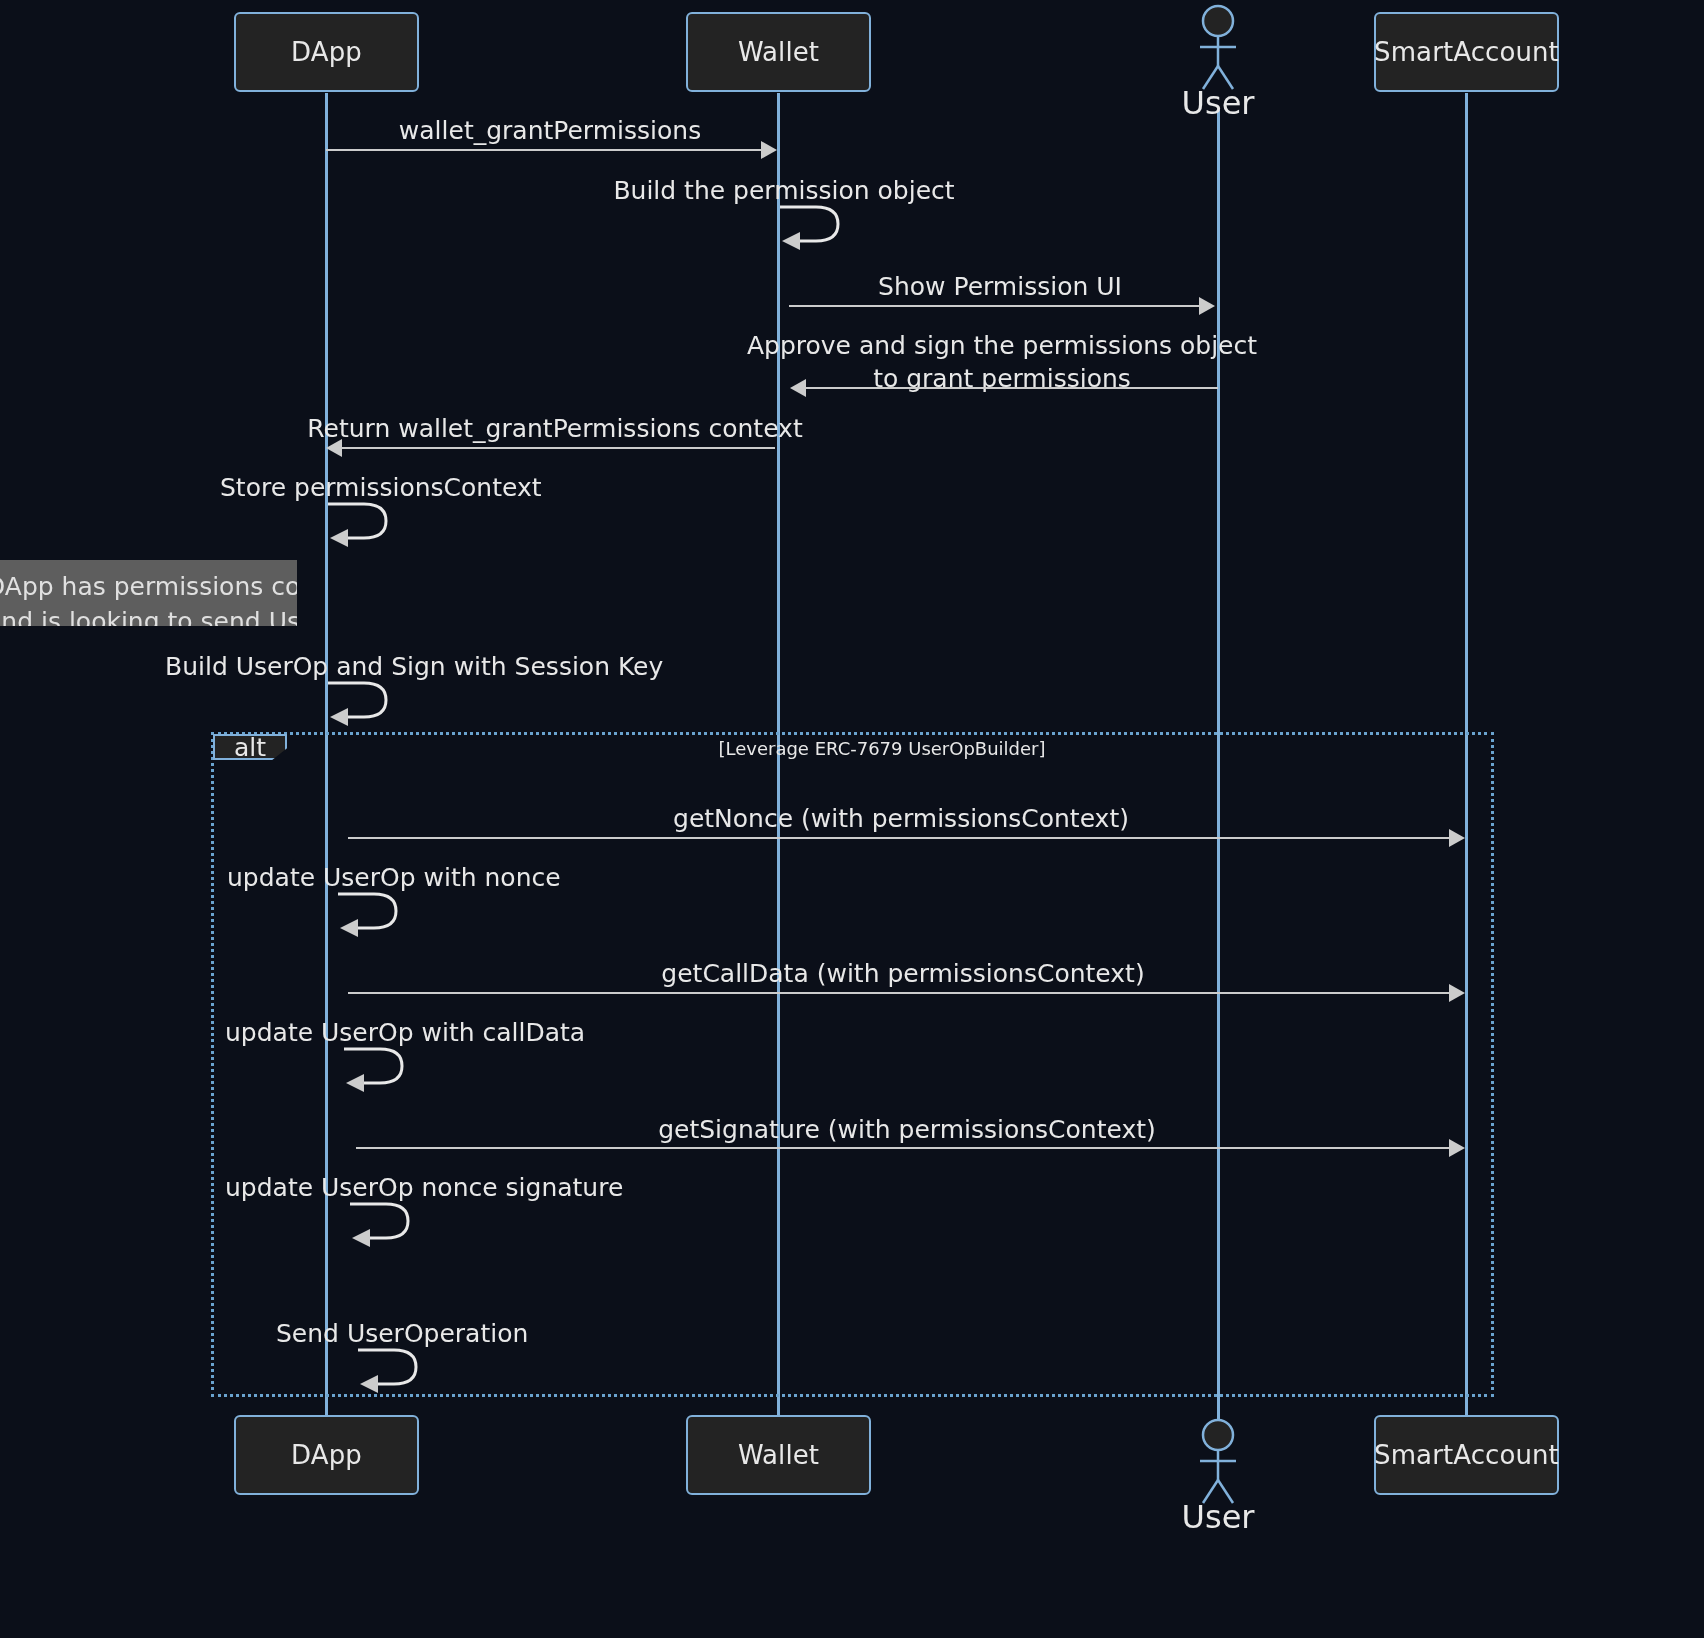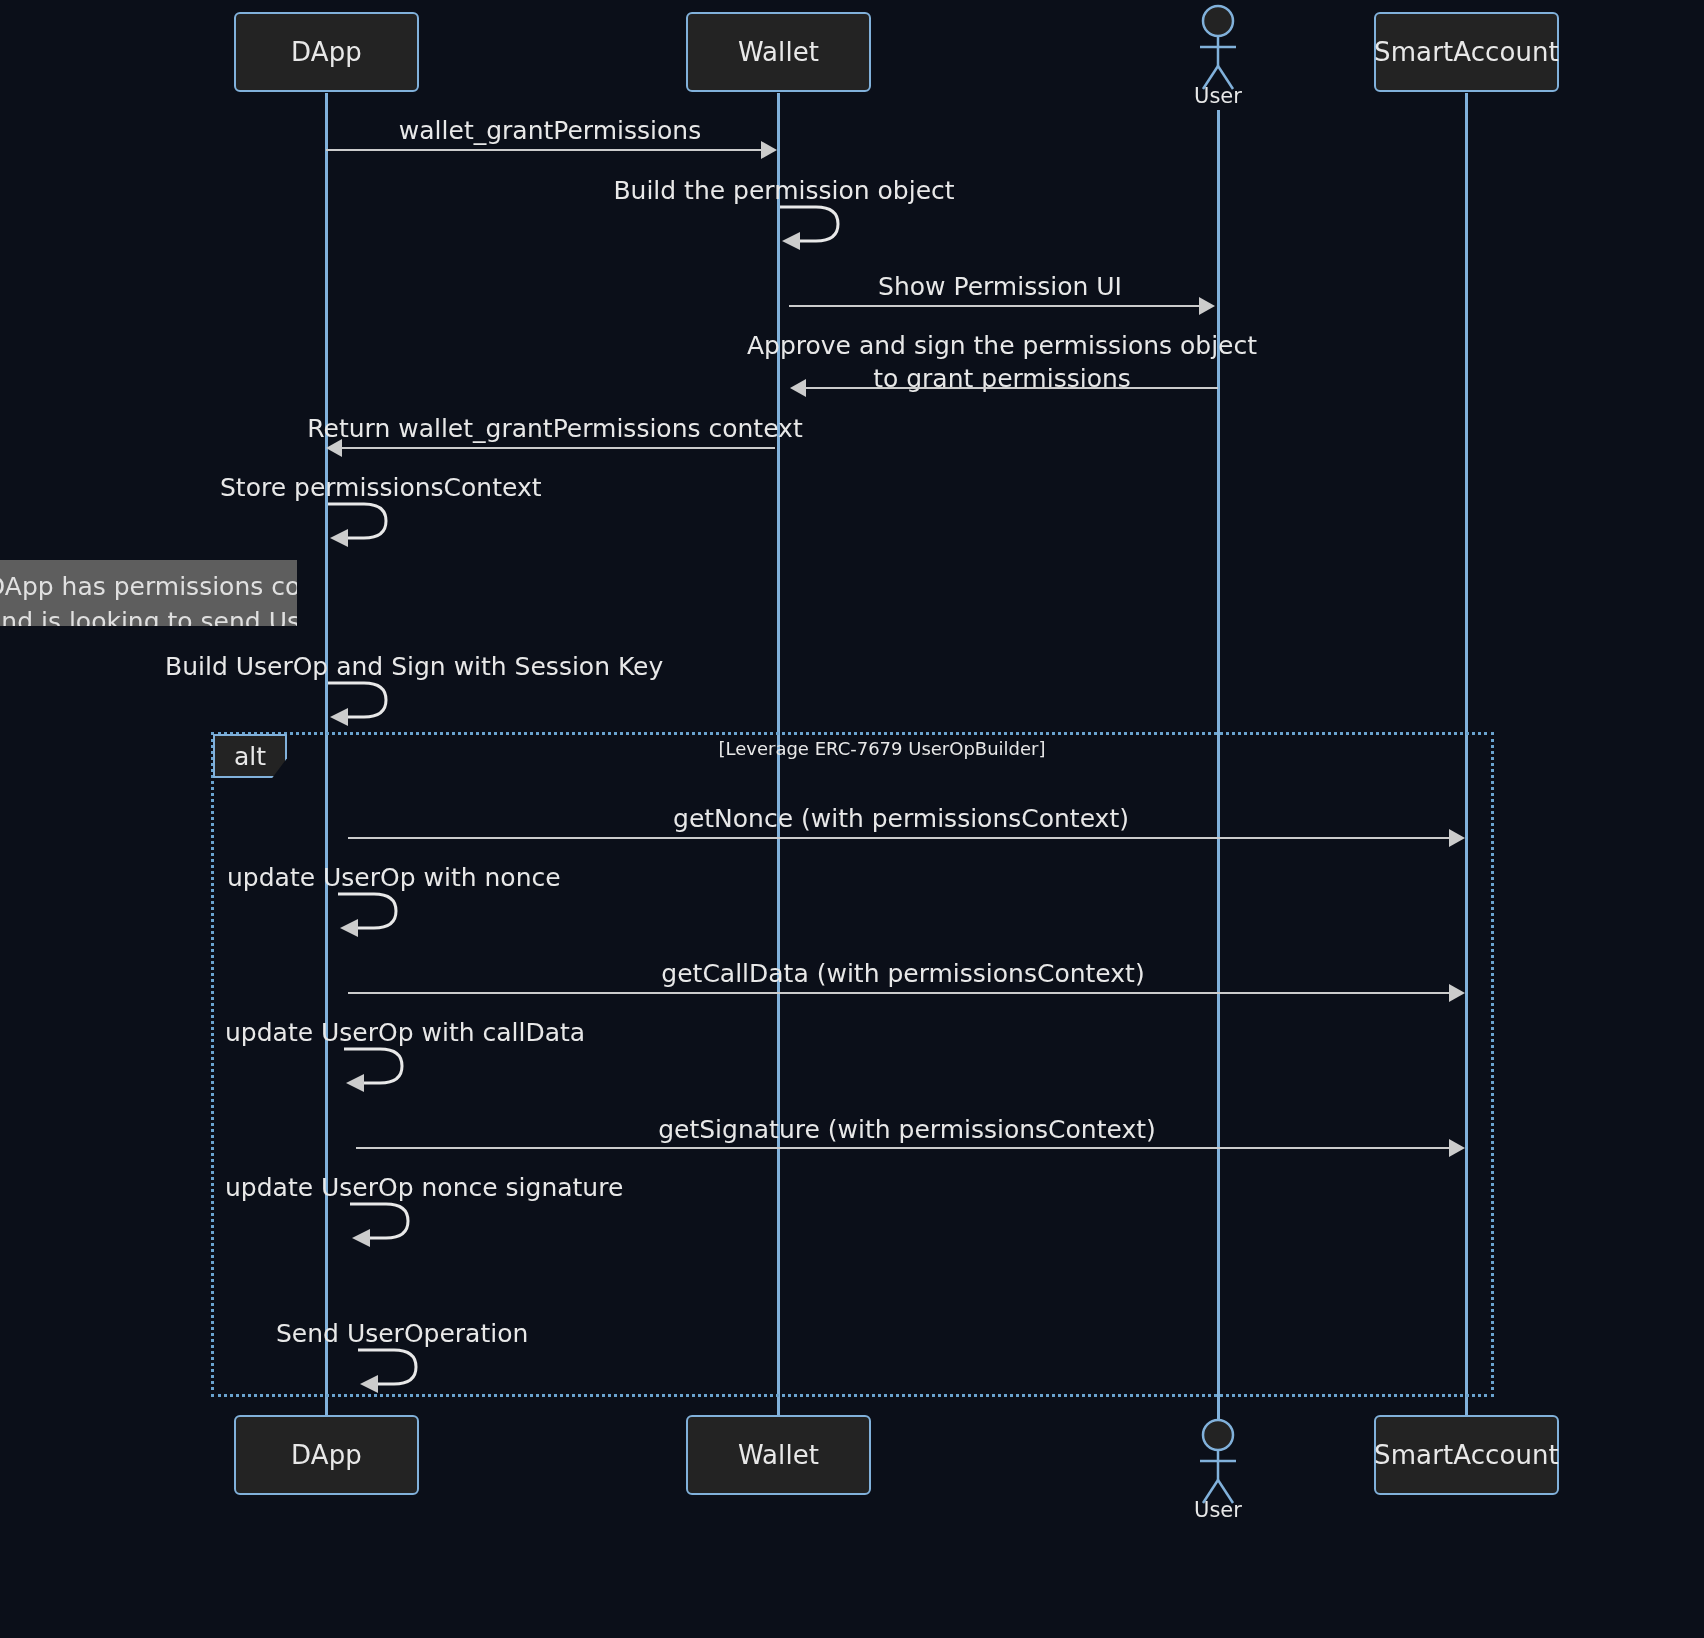--- a/index.html
+++ b/index.html
@@ -37,21 +37,21 @@
     white-space: nowrap;
   }
 
   
   .actor {
     position: absolute;
   }
   .actor-label {
     position: absolute;
     color: #e8e8e8;
-    font-size: 21px;
+    font-size: 32px;
     white-space: nowrap;
     text-align: center;
     transform: translateX(-50%);
   }
 
   
   .lifeline {
     position: absolute;
     width: 3px;
     background: #81b1db;
@@ -208,21 +208,21 @@
 
   <div class="msg-label left" style="left:165px; top:650px;">Build UserOp and Sign with Session Key</div>
   <div class="self-loop" style="left:324px; top:679px;">
     <svg width="80" height="48" viewBox="0 0 80 48">
       <path d="M 4 4 L 40 4 Q 62 4 62 21 Q 62 38 40 38 L 22 38" fill="none" stroke="#e8e8e8" stroke-width="3"></path>
       <polygon points="24,29 24,47 6,38" fill="#cccccc"></polygon>
     </svg>
   </div>
 
   <div class="alt-block" style="left:211px; top:732px; width:1283px; height:665px;"></div>
-  <div class="alt-tab" style="left:213px; top:734px; width:74px; height:44px;">
+  <div class="alt-tab" style="left:213px; top:734px; width:74px; height:26px;">
     <span>alt</span>
   </div>
   <div class="alt-cond" style="left:882px; top:738px;">[Leverage ERC-7679 UserOpBuilder]</div>
 
   <div class="msg-label" style="left:901px; top:802px;">getNonce (with permissionsContext)</div>
   <div class="msg-line" style="left:348px; top:837px; width:1103px;"></div>
   <div class="arrow-head right" style="left:1449px; top:829px;"></div>
 
   <div class="msg-label left" style="left:227px; top:861px;">update UserOp with nonce</div>
   <div class="self-loop" style="left:334px; top:890px;">

